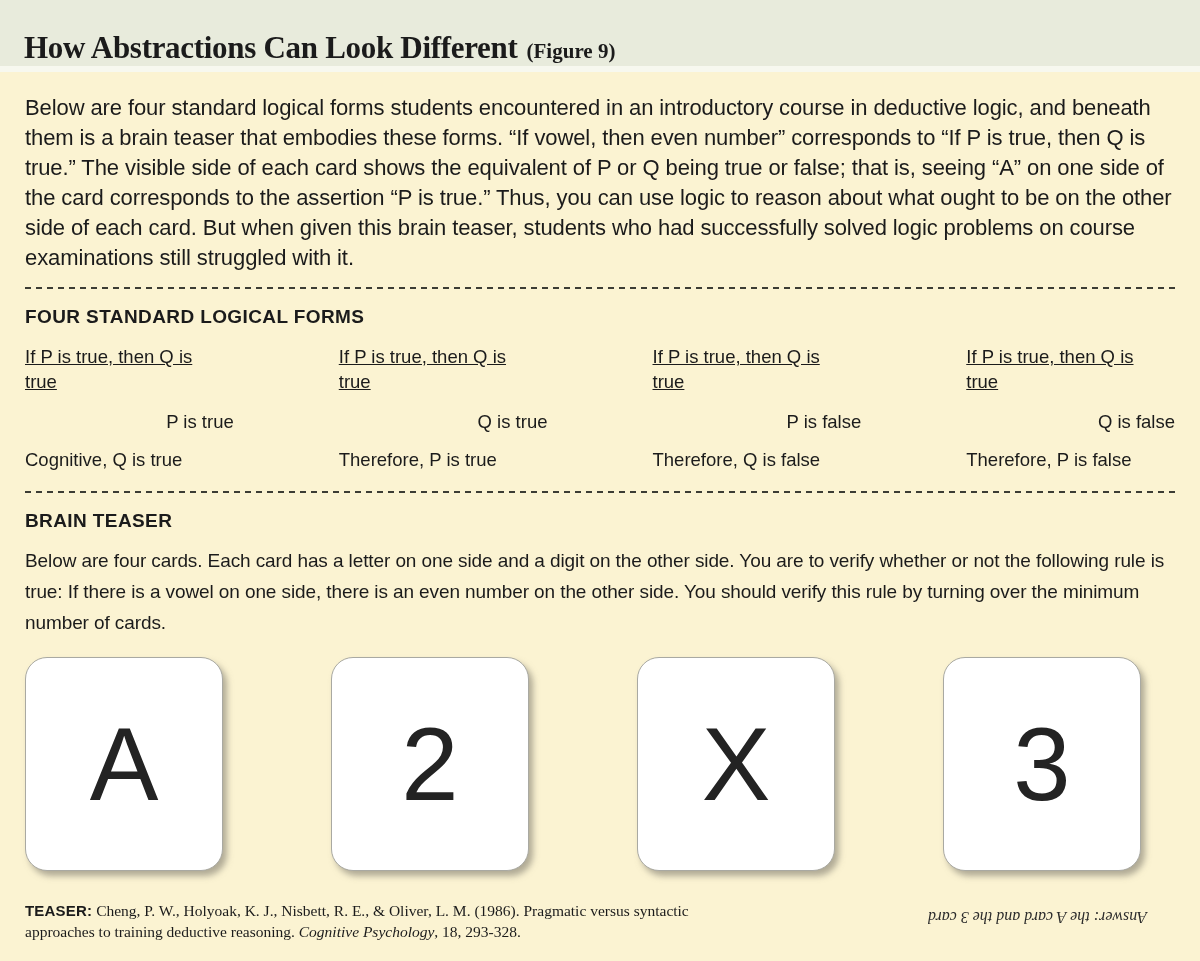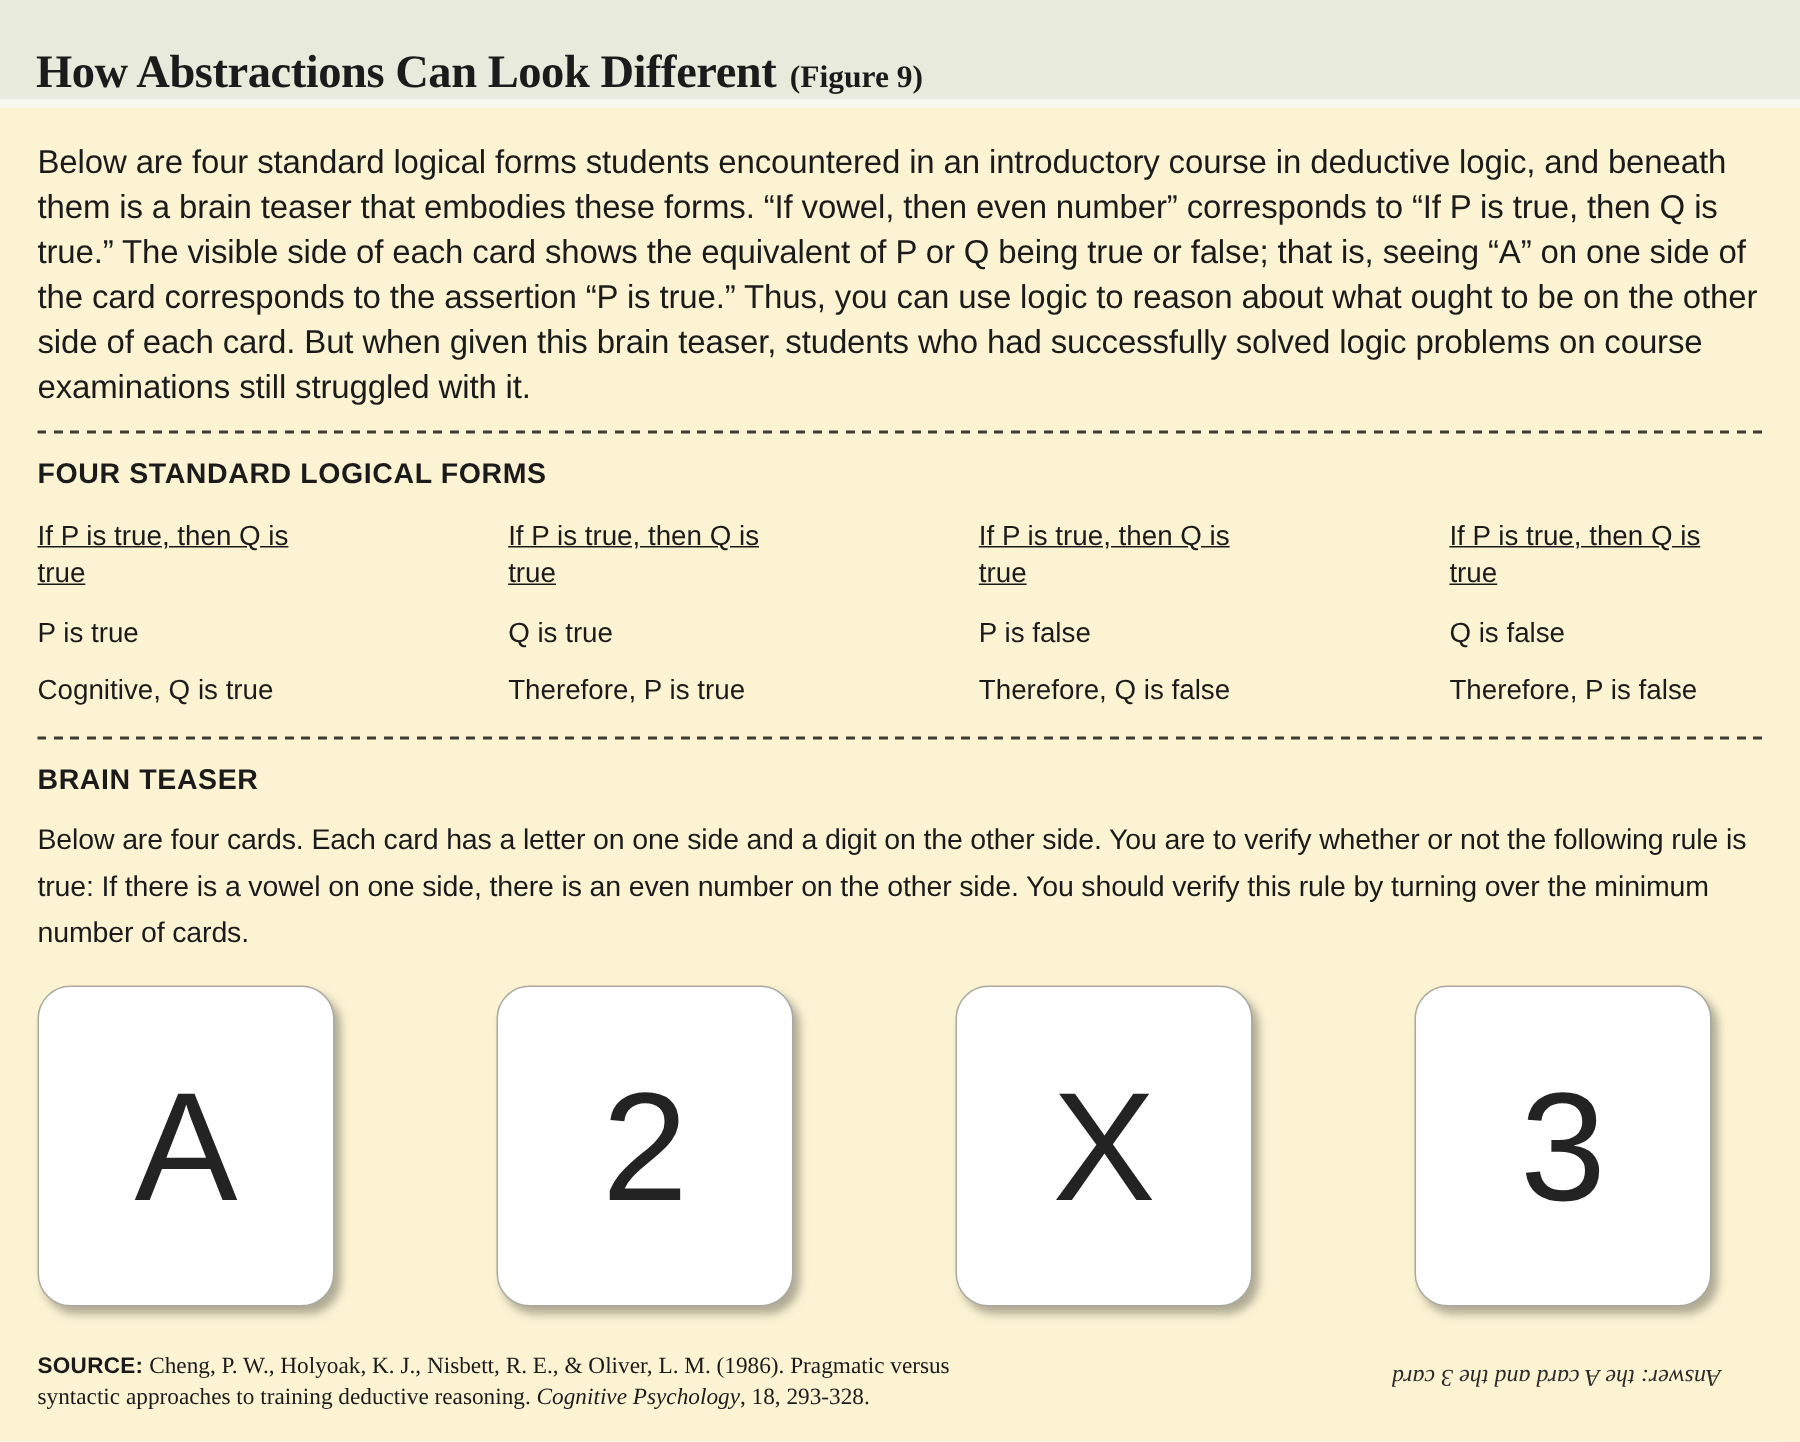--- a/index.html
+++ b/index.html
@@ -52,21 +52,21 @@
     letter-spacing:0.4px;
   }
   .forms-grid {
     display:grid;
     grid-template-columns:repeat(4, 1fr);
     column-gap:105px;
     margin-top:16px;
   }
   .form-block { font-size:18.5px; line-height:25px; }
   .premise-1 { max-width:200px;text-decoration:underline; }
-  .premise-2 { margin-top:15px; }
+  .premise-2 { margin-top:15px;text-align:right; }
   .conclusion { margin-top:13px; }
   .divider-2 { margin-top:19px; }
   .teaser-desc {
     margin-top:13px;
     font-size:19px;
     line-height:31px;
     letter-spacing:-0.1px;
     max-width:1150px;
   }
   .cards-row {
@@ -176,18 +176,18 @@
       </div>
       <div class="card">
         <span class="card-glyph">X</span>
       </div>
       <div class="card">
         <span class="card-glyph">3</span>
       </div>
     </div>
 
     <div class="footer">
-      <p class="source"><span class="source-label">SOURCE:</span><span> Cheng, P. W., Holyoak, K. J., Nisbett, R. E., &amp; Oliver, L. M. (1986). Pragmatic versus syntactic approaches to training deductive reasoning. </span><span class="journal">Cognitive Psychology</span><span>, 18, 293-328.</span></p>
+      <p class="source"><span class="source-label">TEASER:</span><span> Cheng, P. W., Holyoak, K. J., Nisbett, R. E., &amp; Oliver, L. M. (1986). Pragmatic versus syntactic approaches to training deductive reasoning. </span><span class="journal">Cognitive Psychology</span><span>, 18, 293-328.</span></p>
       <div class="answer">Answer: the A card and the 3 card</div>
     </div>
 
   </div>
 </div>
 
 </body></html>

